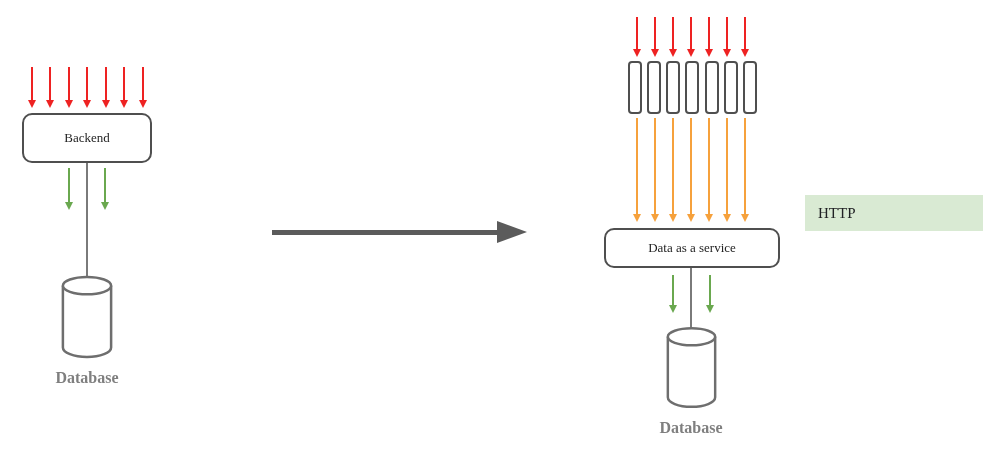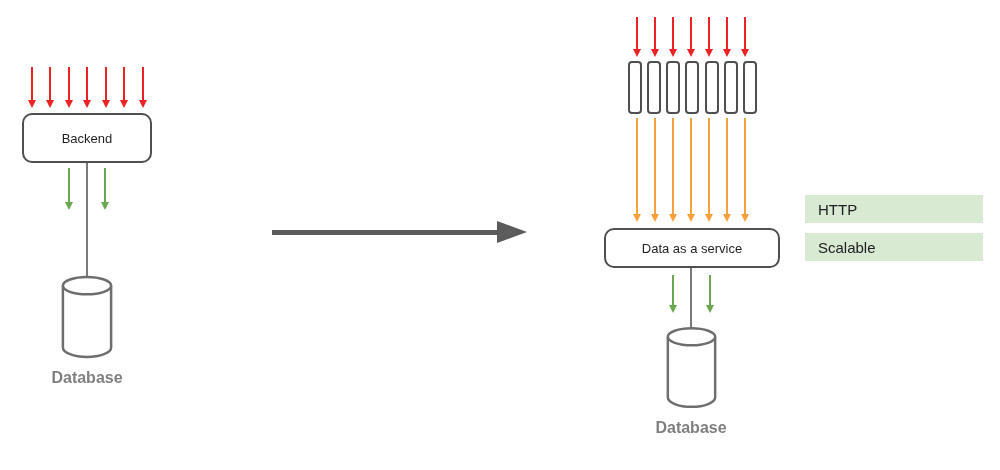--- a/index.html
+++ b/index.html
@@ -4,20 +4,21 @@
 <style>
   * { box-sizing: border-box; margin: 0; padding: 0; }
   html, body { background: #ffffff; }
   body { font-family: "Liberation Sans", "DejaVu Sans", sans-serif; }
   #canvas {
     position: relative;
     width: 1000px;
     height: 470px;
     background: #ffffff;
     overflow: hidden;
+    font-family: Liberation Serif, serif;
   }
 
   
   .arrow-row {
     position: absolute;
     display: flex;
     justify-content: space-between;
   }
   .arrow-down {
     display: flex;
@@ -109,21 +110,21 @@
     border-top: 11px solid transparent;
     border-bottom: 11px solid transparent;
     border-left: 30px solid var(--big-arrow);
   }
 
   
   .feature-bar {
     position: absolute;
     left: 805px;
     width: 178px;
-    height: 28px;
+    height: 36px;
     background: var(--bar-green);
     display: flex;
     align-items: center;
     padding-left: 13px;
     font-size: 15px;
     color: #202124;
   }
 
   
   #left-red-arrows    { left: 27px;  top: 67px;  width: 120px; height: 41px; }
@@ -227,17 +228,14 @@
 
   <svg id="right-db" class="db-svg" width="53" height="84" viewBox="0 0 56 88">
     <path d="M3 11 v64 a25 10 0 0 0 50 0 v-64"></path>
     <ellipse cx="28" cy="11" rx="25" ry="9"></ellipse>
   </svg>
   <div id="right-db-label" class="db-label">Database</div>
 
   <div id="feature-http" class="feature-bar">
     <span>HTTP</span>
   </div>
-  <div id="feature-scalable" class="feature-bar">
-    <span>Scalable</span>
-  </div>
 
 </div>
 
 </body></html>

